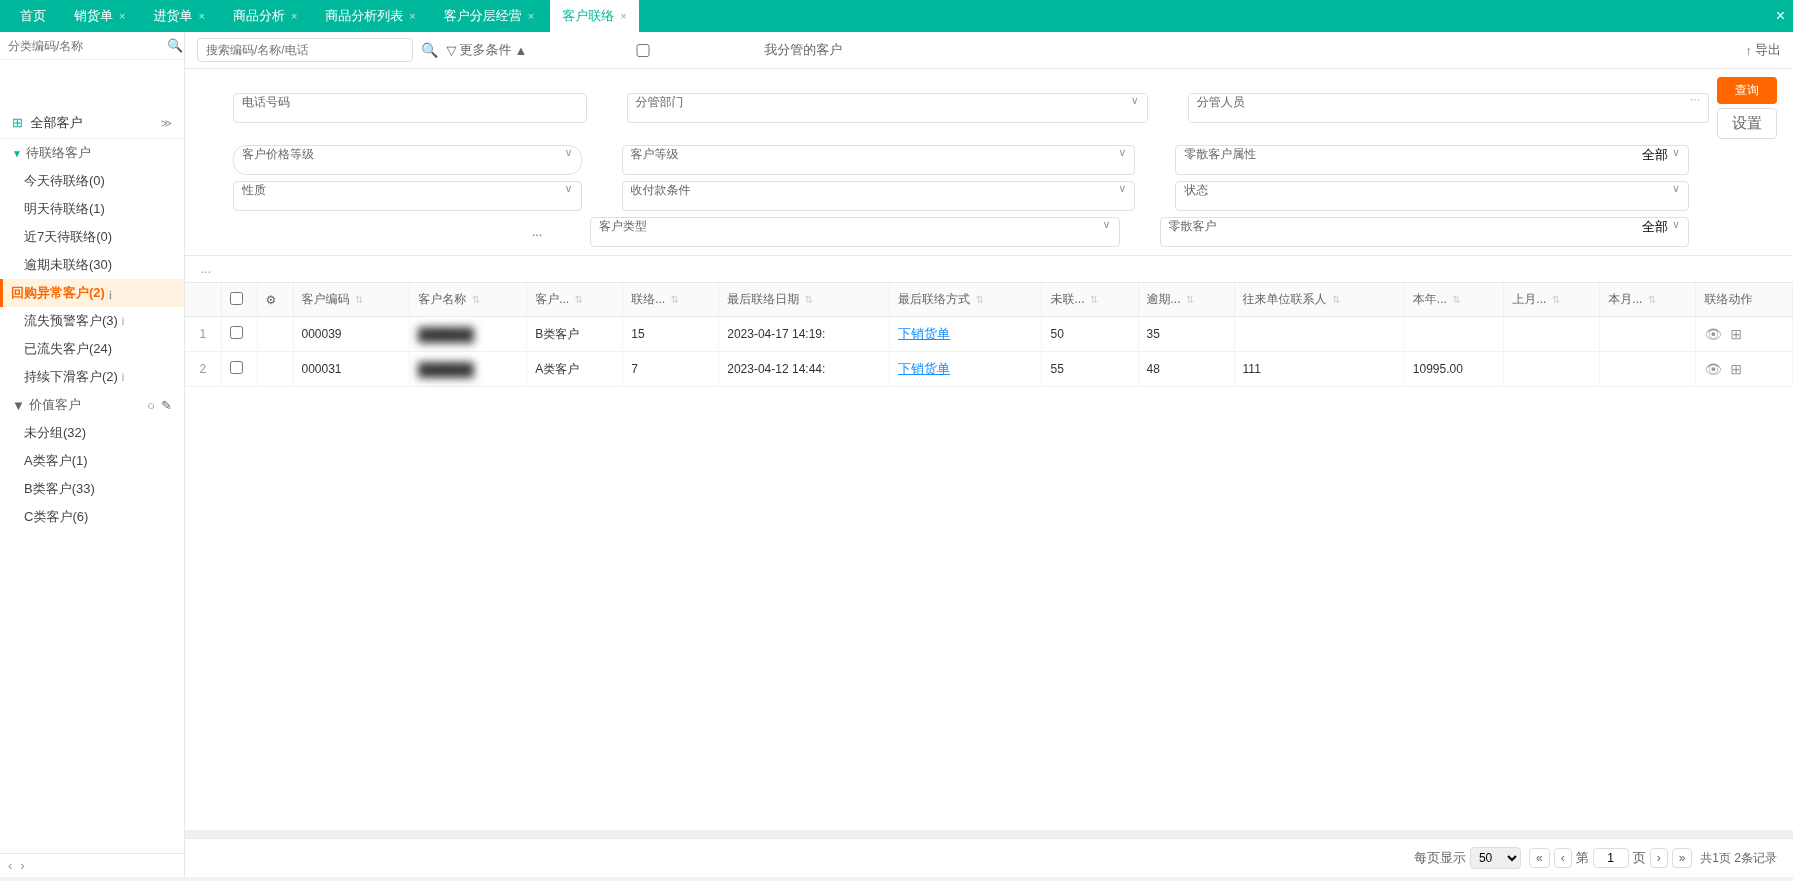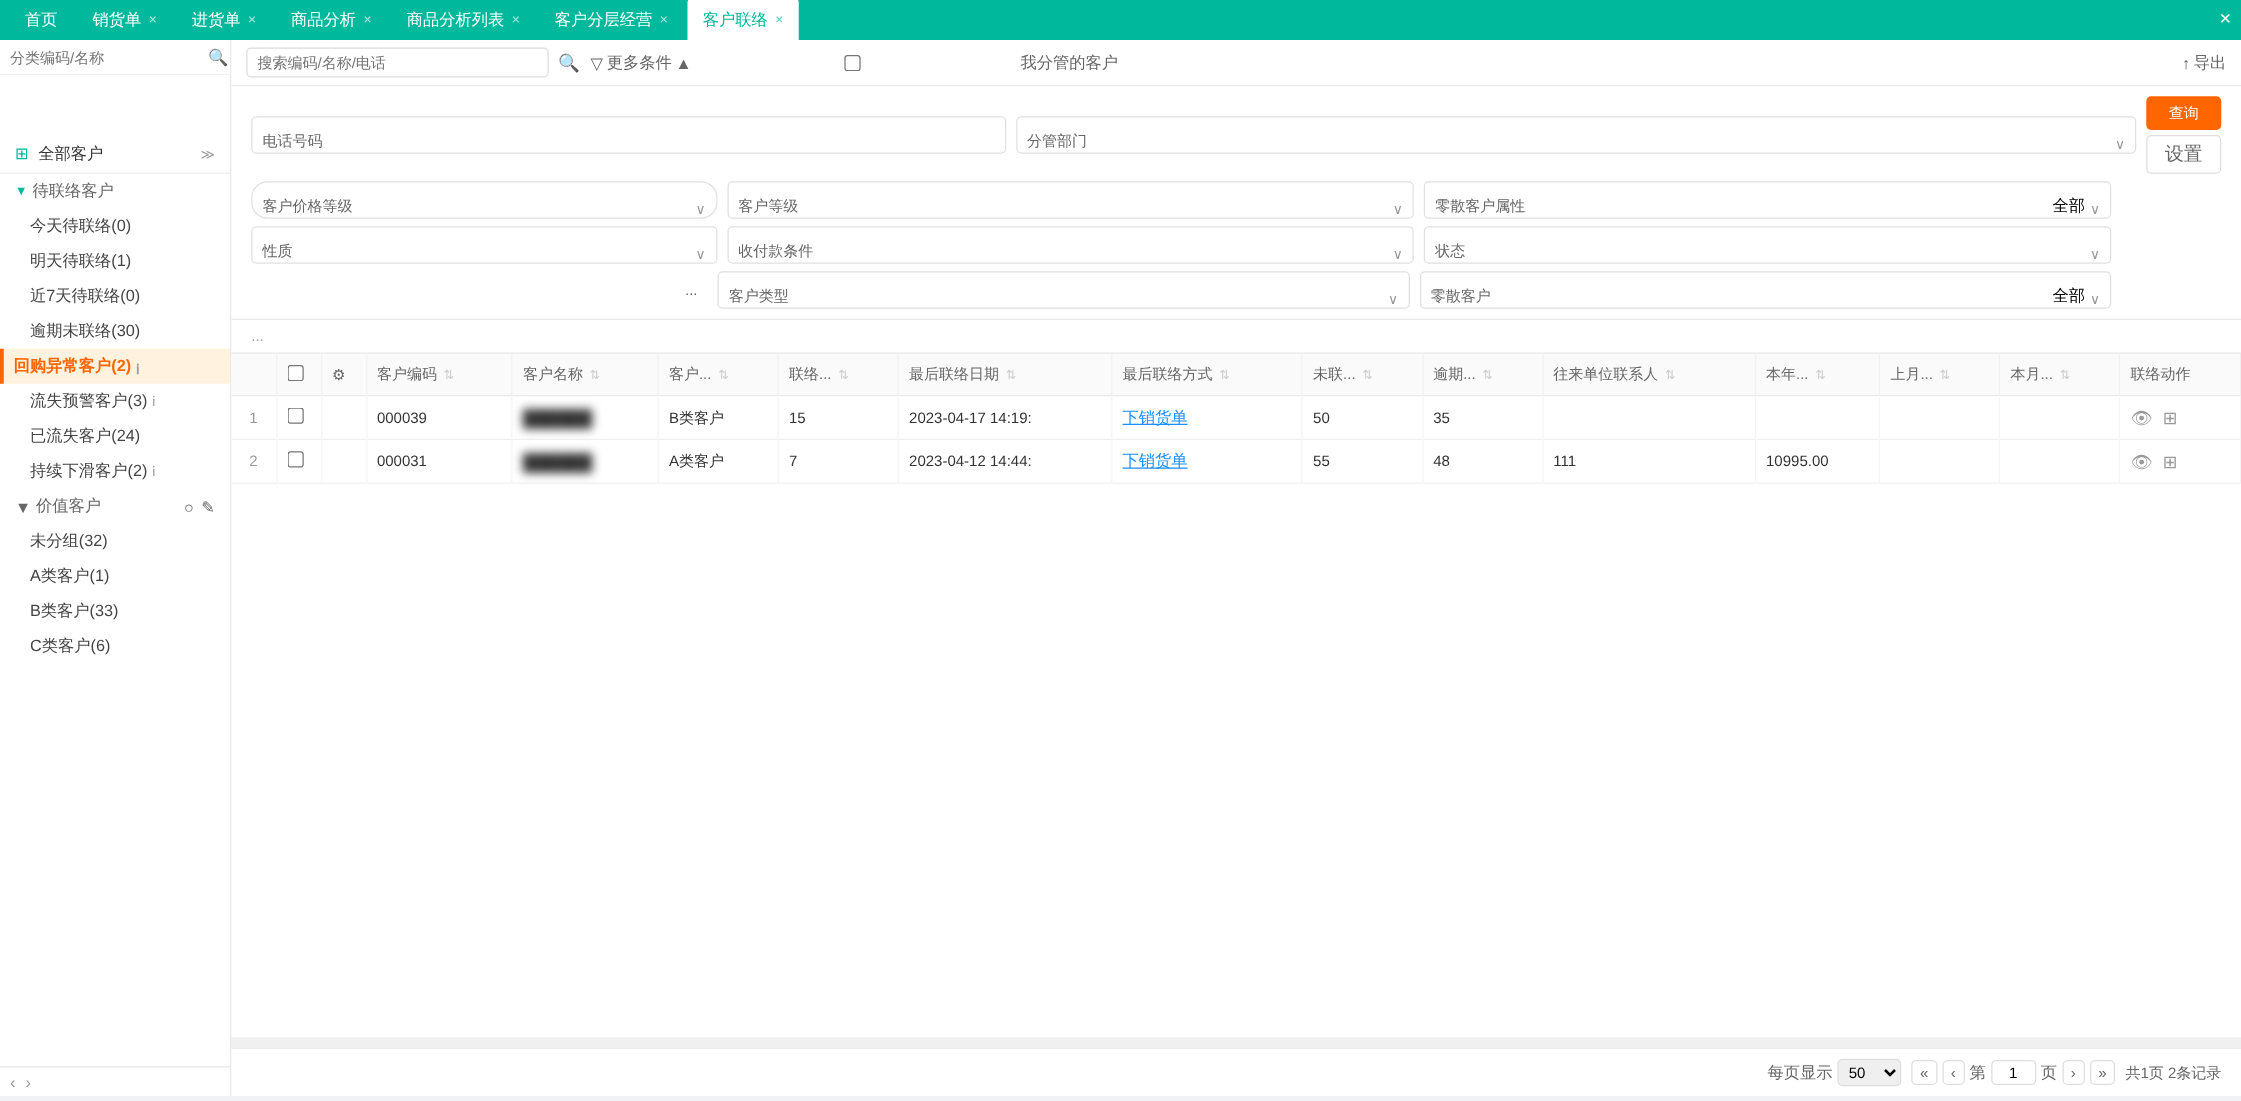--- a/index.html
+++ b/index.html
@@ -73,21 +73,21 @@
     }
 
     
     .filter-bar {
       background: #fff; padding: 6px 12px;
       display: flex; align-items: center; gap: 8px;
       border-bottom: 1px solid #e8e8e8; flex-shrink: 0;
     }
     .filter-bar input {
       border: 1px solid #ddd; border-radius: 4px; padding: 4px 8px;
-      width: 242px; outline: none; font-size: 12px;
+      width: 216px; outline: none; font-size: 12px;
     }
     .filter-bar .search-btn { color: #00b89c; cursor: pointer; font-size: 14px; }
     .filter-bar .more-conditions {
       display: flex; align-items: center; gap: 3px;
       color: #666; cursor: pointer; font-size: 12px;
     }
     .filter-bar .my-customers {
       display: flex; align-items: center; gap: 13px; color: #666; cursor: pointer; font-size: 12px;
     }
     .filter-bar .export-btn {
@@ -98,23 +98,23 @@
     
     .advanced-filter {
       background: #fff; padding: 8px 16px;
       border-bottom: 1px solid #e8e8e8; flex-shrink: 0;
     }
     .filter-row {
       display: flex; align-items: center; gap: 8px; margin-bottom: 6px;
     }
     .filter-row:last-child { margin-bottom: 0; }
     .filter-field {
-      display: flex; align-items: flex-end; flex: 1;
+      display: flex; align-items: flex-start; flex: 1;
       border: 1px solid #e0e0e0; border-radius: 4px; height: 30px;
-      padding: 0 8px; background: #fff; gap: 4px; min-width: 0;
+      padding: 0 8px; background: #fff; gap: 4px; min-width: 0; margin-left: 32px;
     }
     .filter-field label { color: #666; font-size: 12px; white-space: nowrap; }
     .filter-field .chevron { color: #999; margin-left: auto; font-size: 11px; }
     .filter-field .dots { color: #999; margin-left: auto; font-size: 10px; }
 
     .filter-actions {
       display: flex; flex-direction: column; gap: 4px; flex-shrink: 0;
     }
     .btn-query {
       background: #ff6600; color: #fff; border: none; border-radius: 4px;
@@ -339,20 +339,24 @@
 
       <div class="advanced-filter">
 
         <div class="filter-row">
           <div class="filter-field" style="flex:2;">
             <label>电话号码</label>
           </div>
           <div class="filter-field" style="flex:3;">
             <label>分管部门</label>
             <span class="chevron">∨</span>
+          </div>
+          <div class="filter-field" style="flex:3;">
+            <label>分管人员</label>
+            <span class="dots">···</span>
           </div>
           <div class="filter-actions">
             <button class="btn-query">查询</button>
             <button class="btn-settings">设置</button>
           </div>
         </div>
 
         <div class="filter-row">
           <div class="filter-field" style="flex:2;border-radius:13px;">
             <label>客户价格等级</label>

